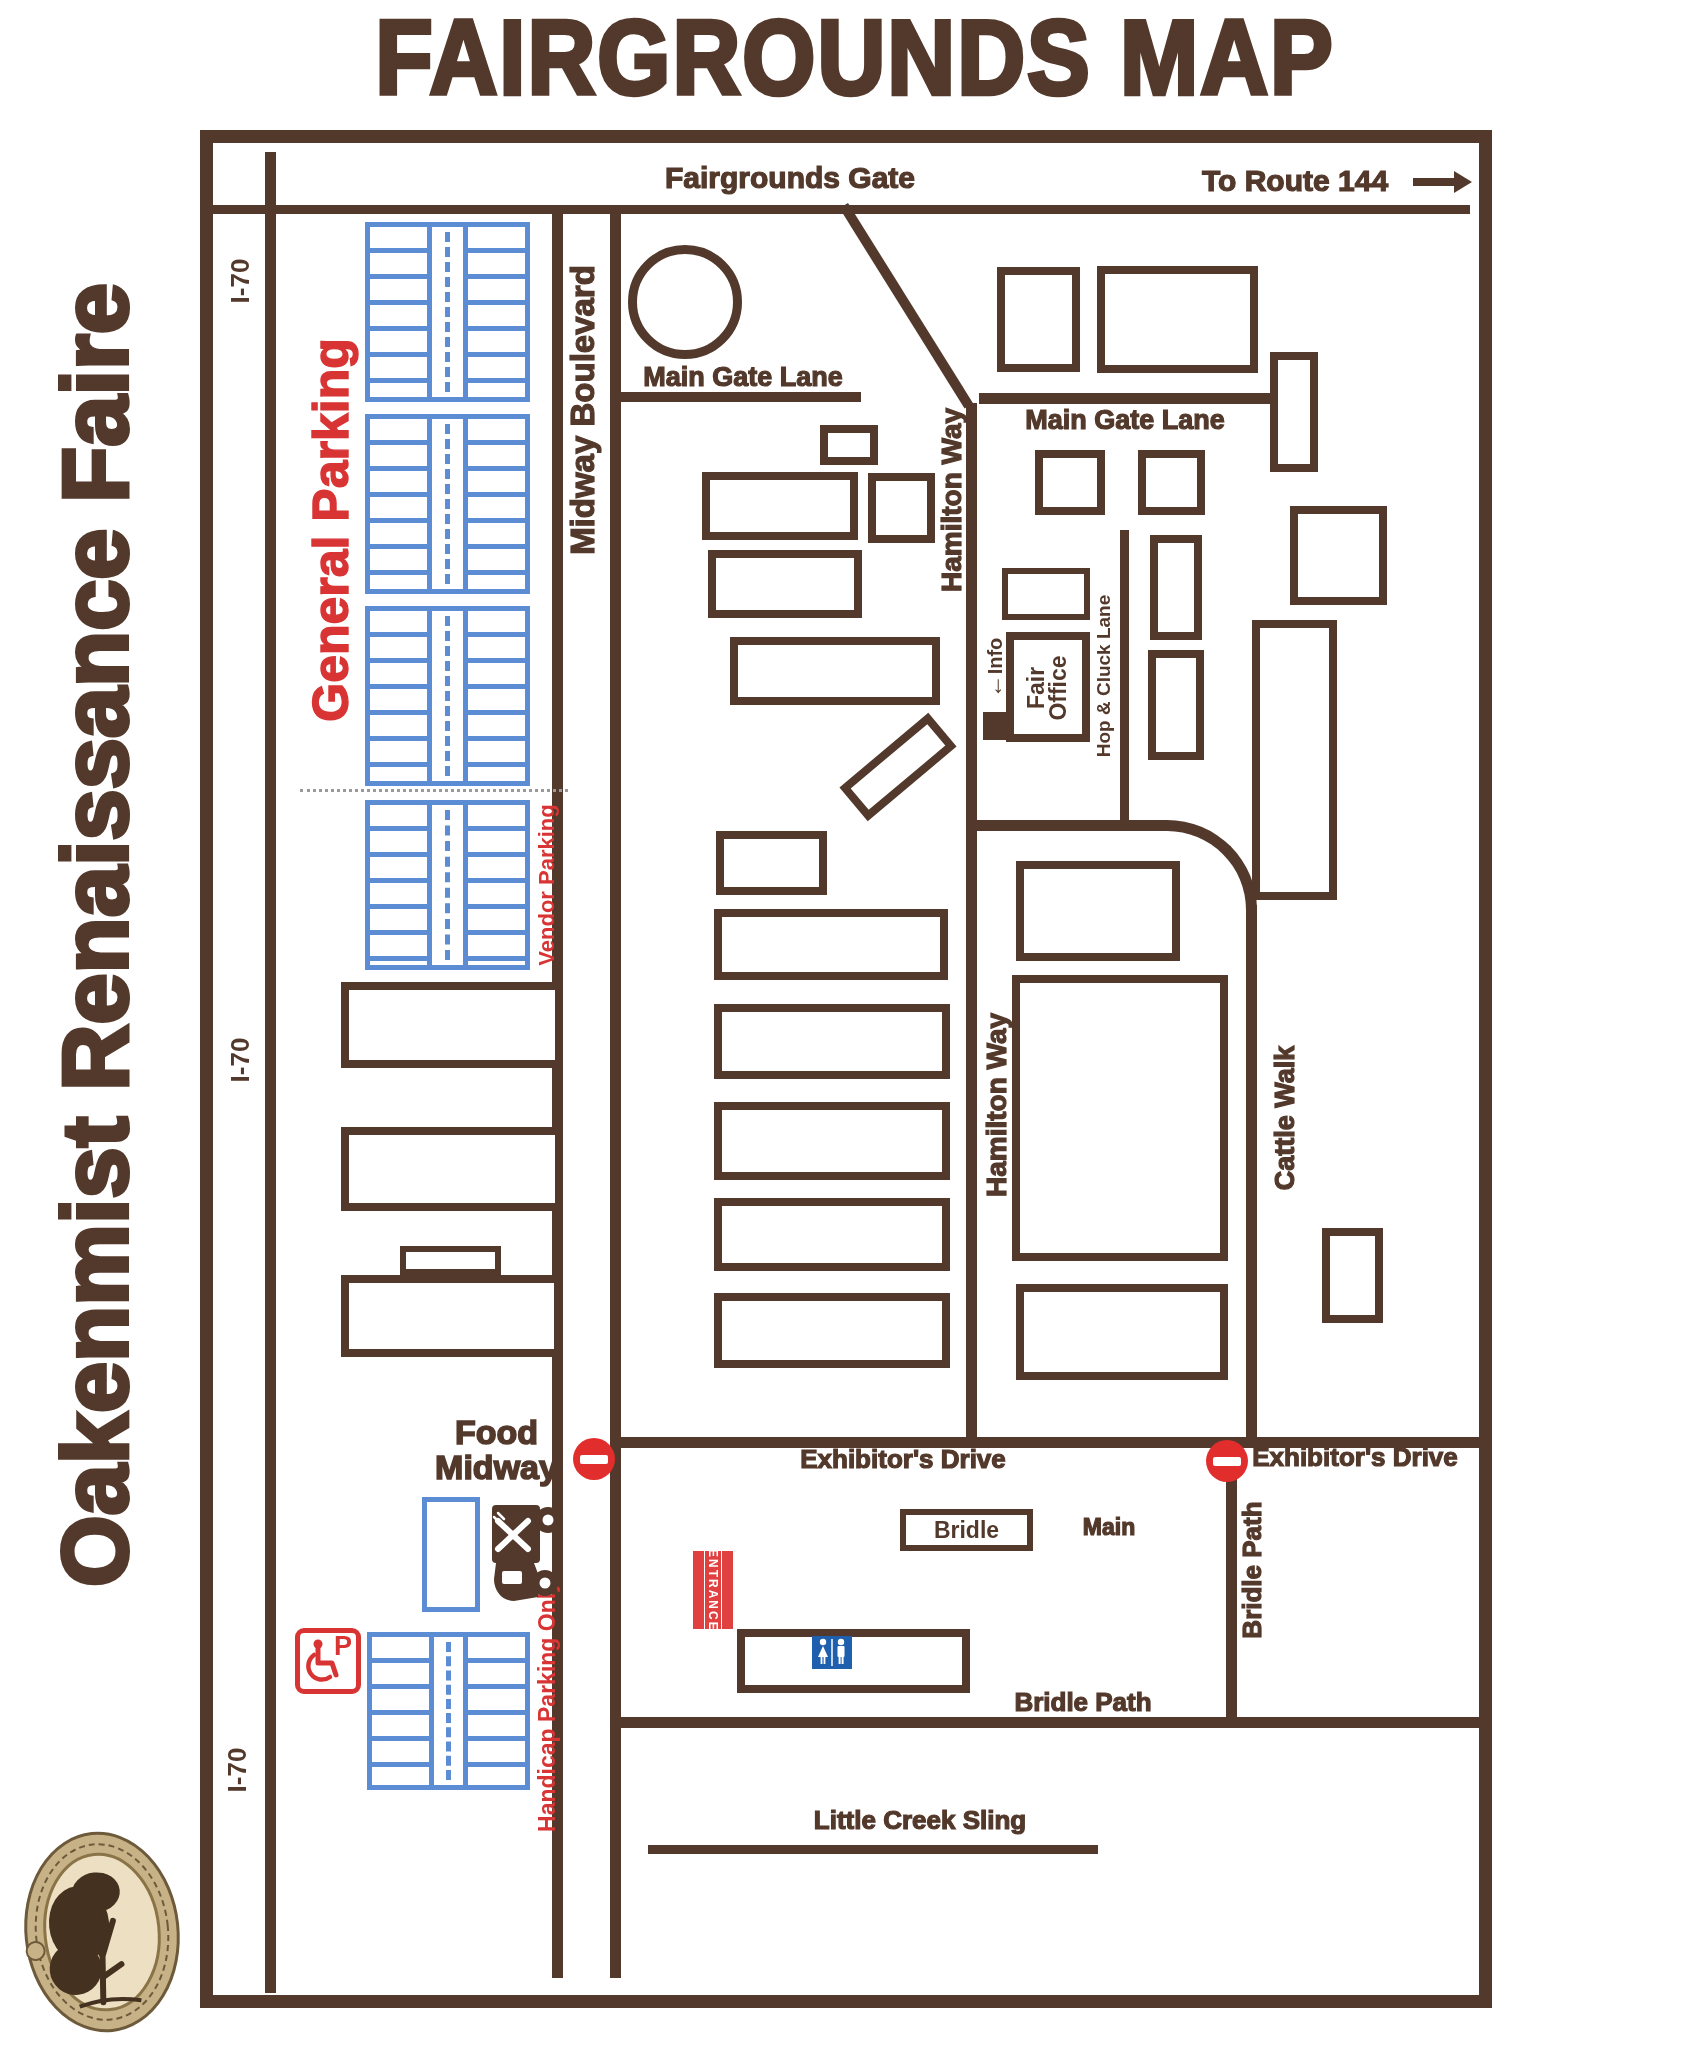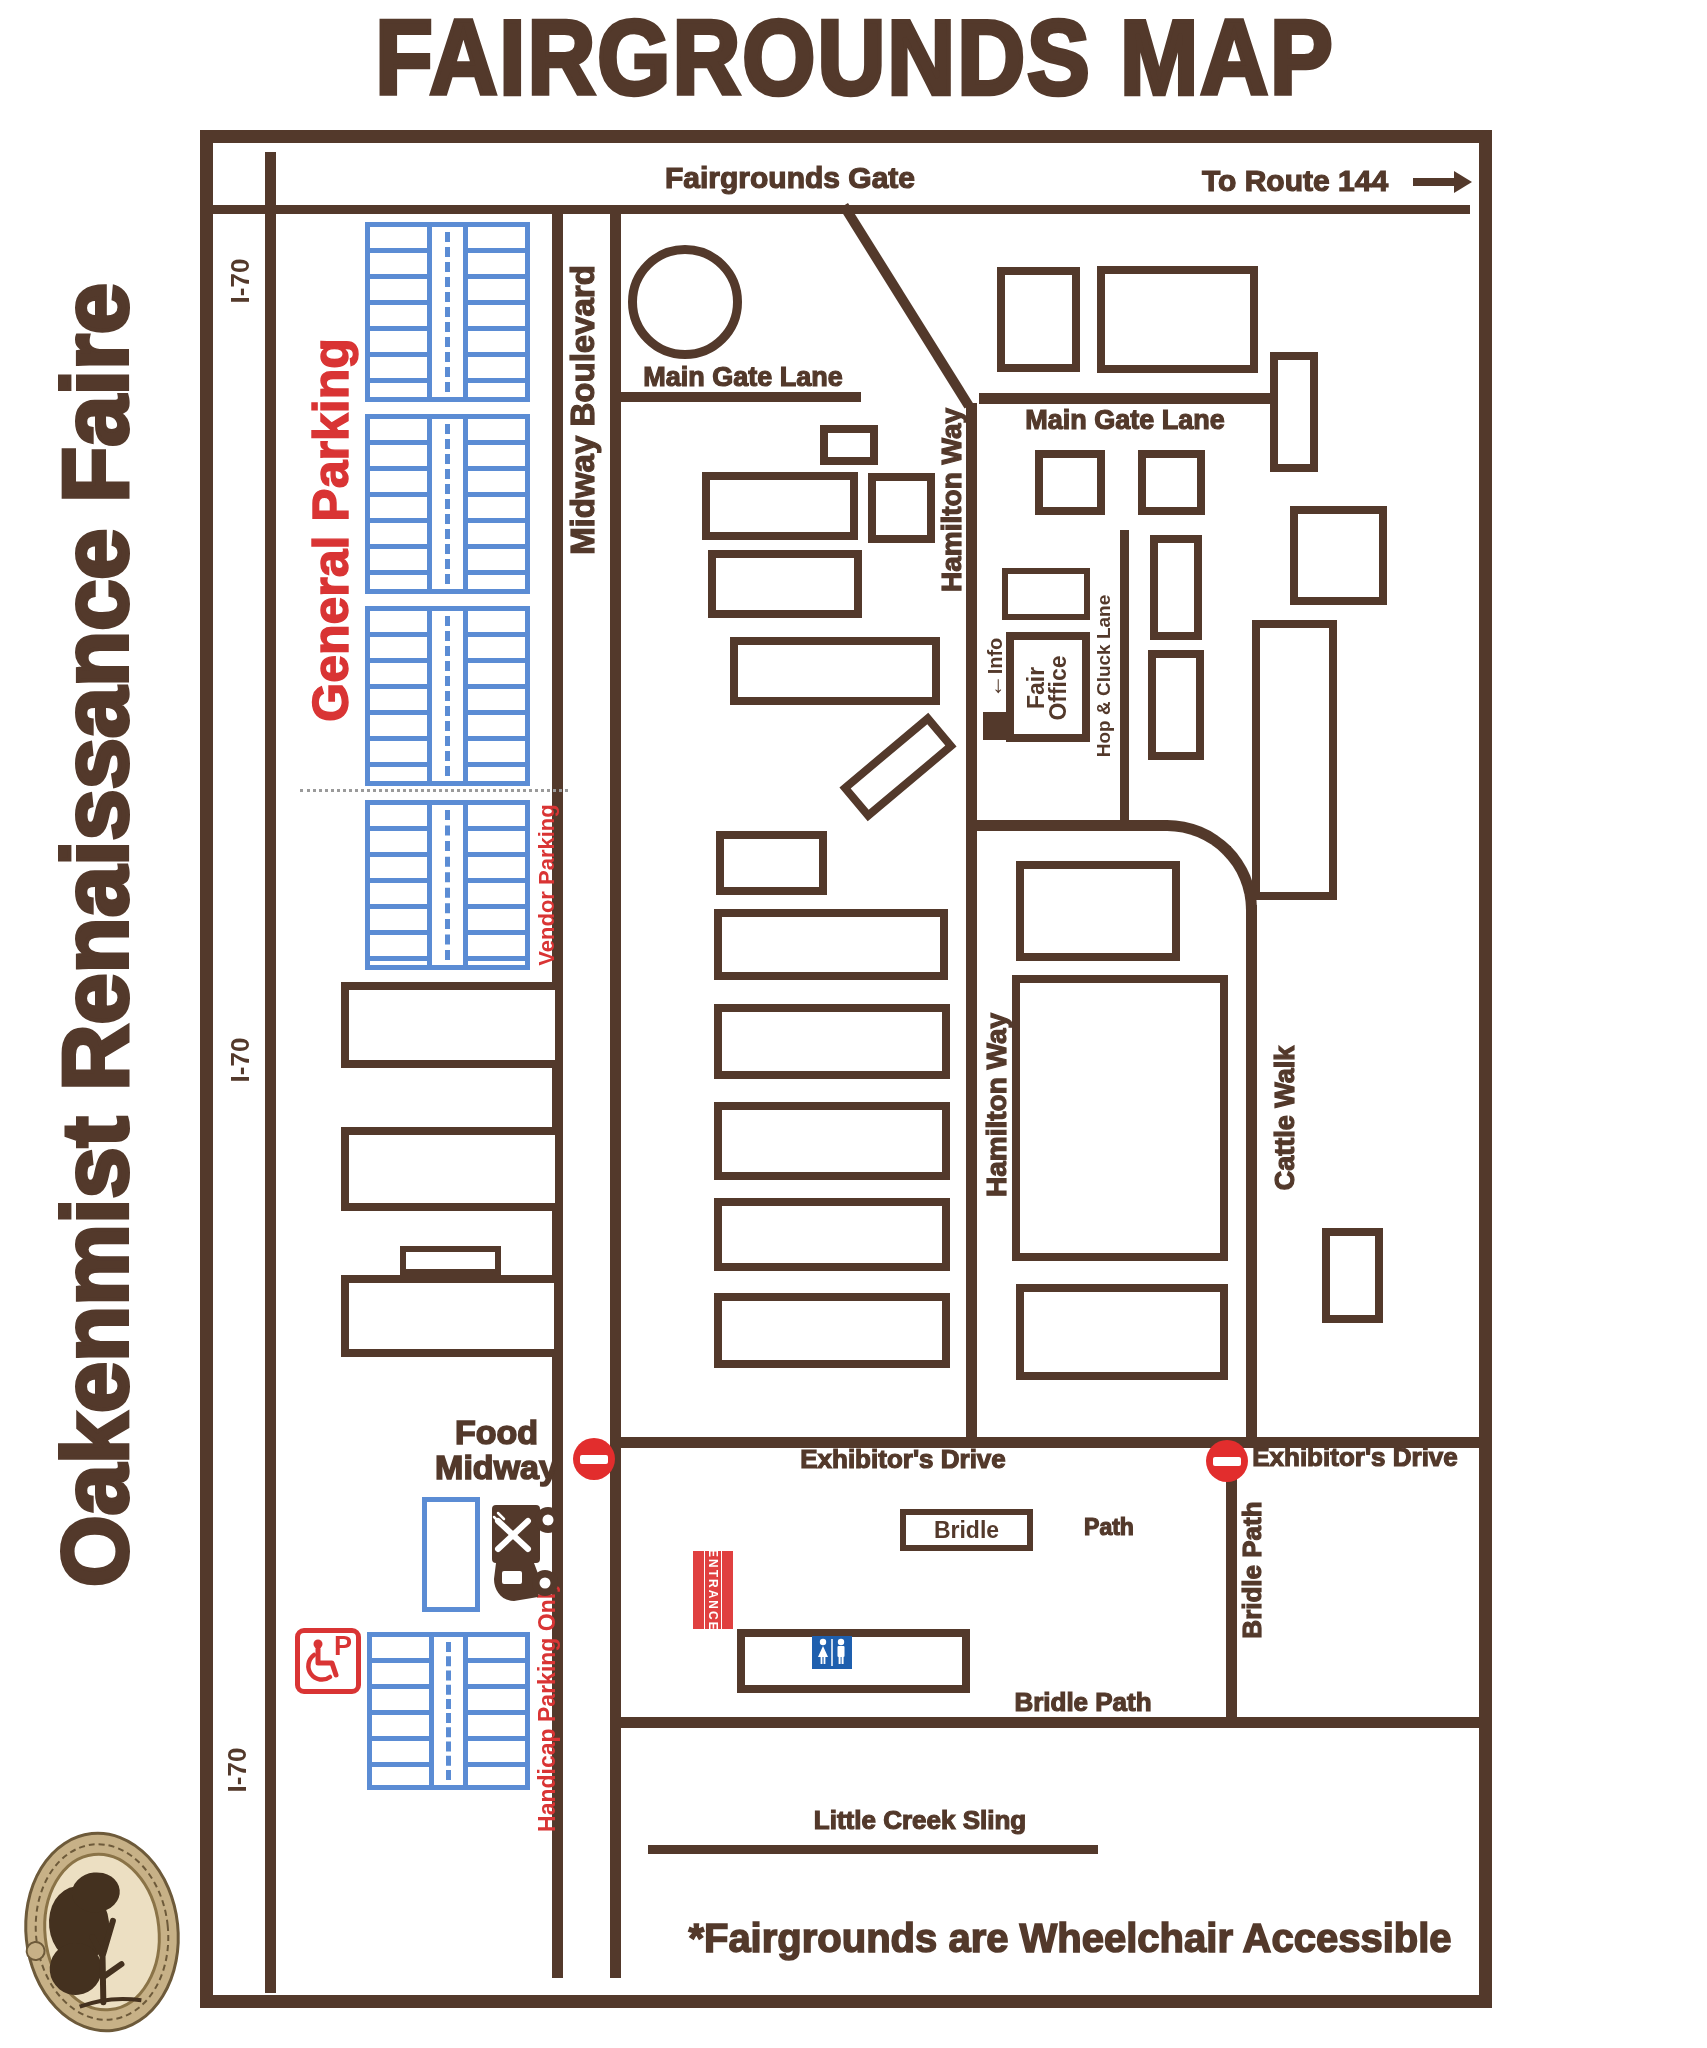--- a/index.html
+++ b/index.html
@@ -255,42 +255,41 @@
       <path d="M16 10 L16 24 L30 24 L34 36" stroke="#d93434" stroke-width="5" fill="none" stroke-linecap="round" stroke-linejoin="round"></path>
       <path d="M12 16 A13 13 0 1 0 28 38" stroke="#d93434" stroke-width="4.5" fill="none" stroke-linecap="round"></path>
     </svg>
   </div>
 
   <div class="noentry" style="left:573px;top:1438px"></div>
   <div class="noentry" style="left:1206px;top:1440px"></div>
 
   <div class="slingbox">Bridle</div>
   <div class="pin" style="left:1109px;top:1527px">
-      <span class="fat2" style="font-size:23px">Path</span>
+      <span class="fat2" style="font-size:23px">Main</span>
     </div>
   <div class="entrance">
       <span>ENTRANCE</span>
     </div>
   <div class="lowerbldg"></div>
   <div style="position:absolute;left:812px;top:1636px">
     <svg width="40" height="33" viewBox="0 0 40 33">
       <rect x="0" y="0" width="40" height="33" fill="#1e5fae"></rect>
       <line x1="20" y1="3" x2="20" y2="30" stroke="#fff" stroke-width="1.5"></line>
       <circle cx="11" cy="6" r="3.2" fill="#fff"></circle>
       <path d="M11 10 L6 21 L16 21 Z" fill="#fff"></path>
       <rect x="8.6" y="21" width="1.8" height="7" fill="#fff"></rect>
         <rect x="11.6" y="21" width="1.8" height="7" fill="#fff"></rect>
       <circle cx="29" cy="6" r="3.2" fill="#fff"></circle>
       <rect x="25.5" y="10" width="7" height="11" rx="1" fill="#fff"></rect>
       <rect x="26.6" y="21" width="2" height="7" fill="#fff"></rect>
         <rect x="29.6" y="21" width="2" height="7" fill="#fff"></rect>
     </svg>
   </div>
 
-  <div class="footnote">*Fairgrounds are Wheelchair Accessible</div>
 
   <div style="position:absolute;left:22px;top:1826px">
     <svg width="160" height="212" viewBox="0 0 160 212" style="transform:rotate(-6deg)">
       <ellipse cx="80" cy="106" rx="76" ry="99" fill="#c7b187" stroke="#6d5a3a" stroke-width="3"></ellipse>
       <ellipse cx="80" cy="106" rx="66" ry="88" fill="none" stroke="#6d5a3a" stroke-width="2" stroke-dasharray="6 4"></ellipse>
       <ellipse cx="80" cy="106" rx="57" ry="78" fill="#ecdfc2" stroke="#8a7347" stroke-width="3"></ellipse>
       <ellipse cx="58" cy="96" rx="30" ry="38" fill="#44311f"></ellipse>
       <ellipse cx="78" cy="66" rx="24" ry="20" fill="#44311f"></ellipse>
       <ellipse cx="50" cy="140" rx="26" ry="26" fill="#44311f"></ellipse>
       <path d="M74 176 L78 130 L70 110 M78 130 L92 96 M78 150 L96 140" stroke="#44311f" stroke-width="6" fill="none" stroke-linecap="round"></path>

